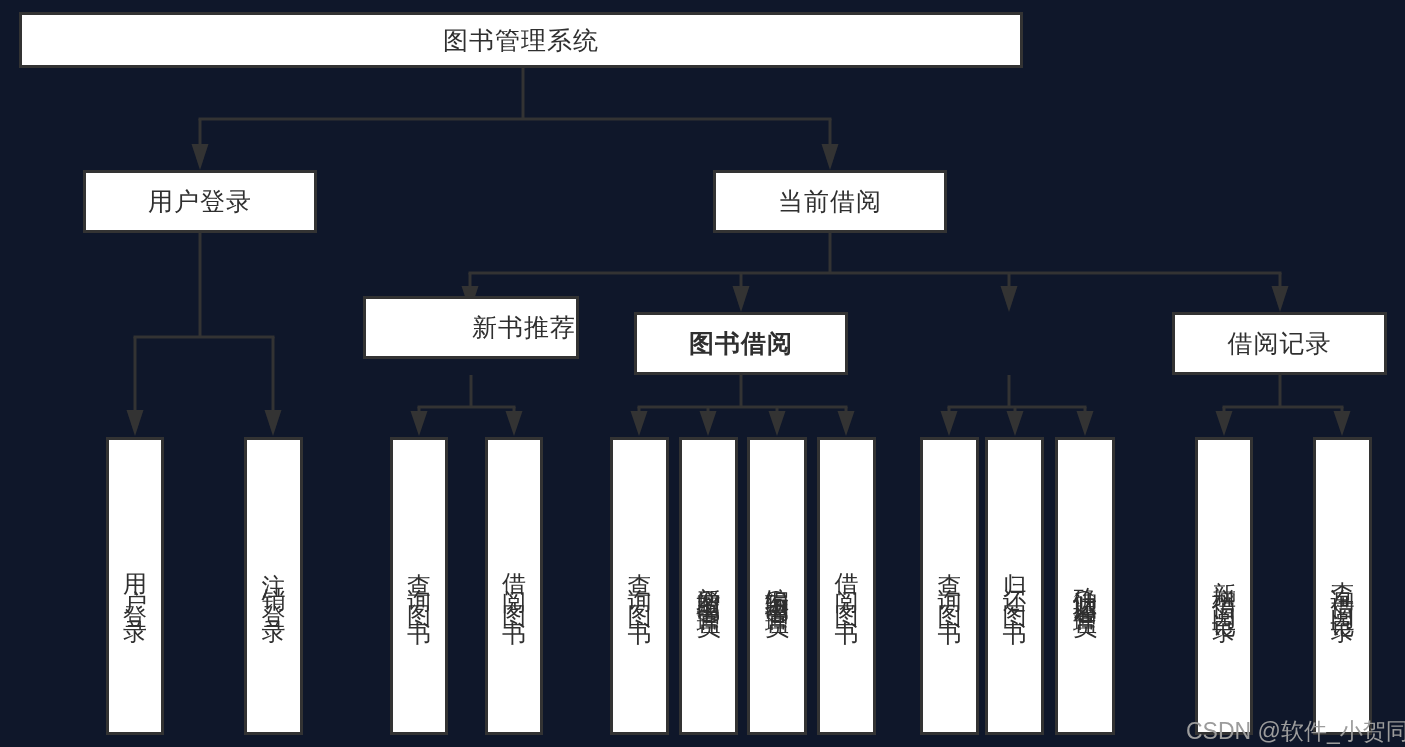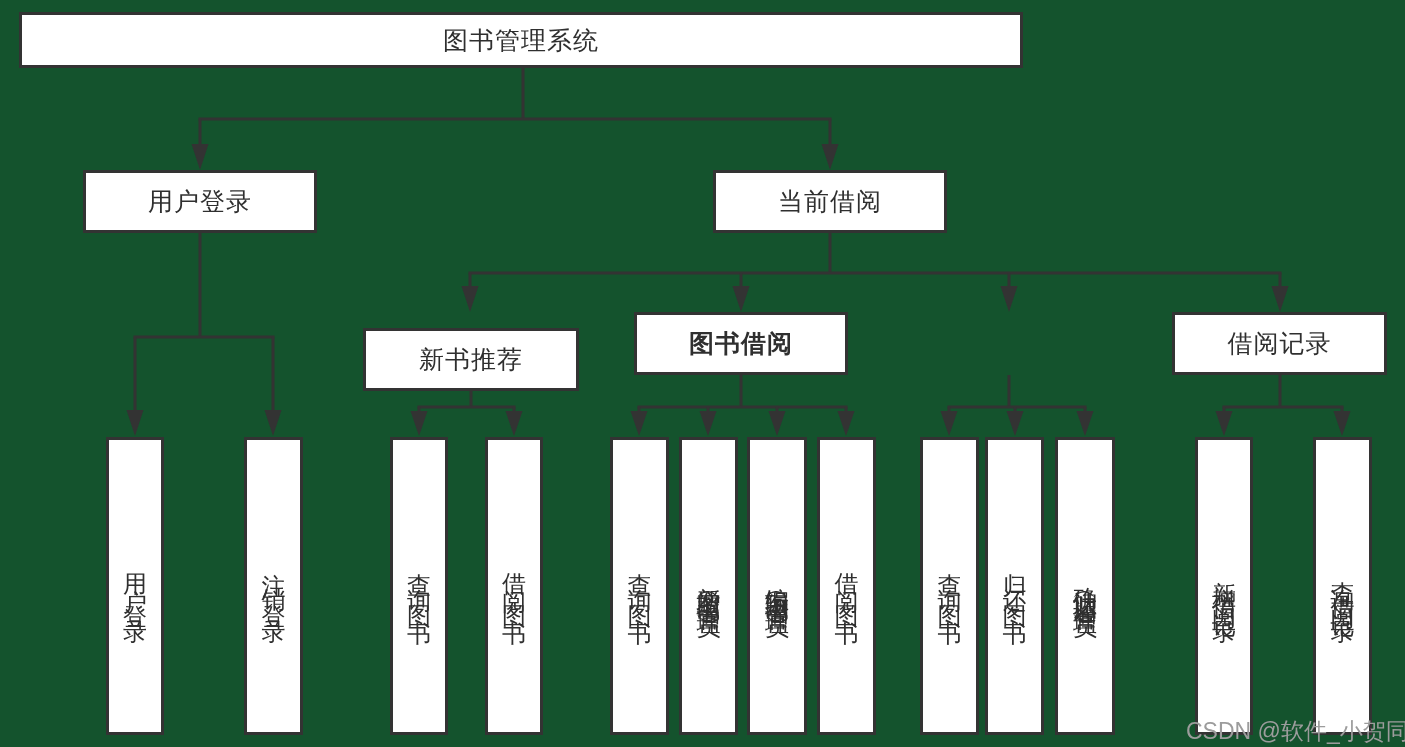--- a/index.html
+++ b/index.html
@@ -1,19 +1,19 @@
 <!DOCTYPE html>
 <html><head>
 <meta charset="utf-8">
 <style>
   html,body{margin:0;padding:0;background:#ffffff;}
   #stage{
     position:relative;
     width:1405px;height:747px;
-    background:#14532d;
+    background:#0f172a;
     font-family:"Liberation Sans","DejaVu Sans",sans-serif;
     overflow:hidden;
   }
   #wires{position:absolute;left:0;top:0;width:1405px;height:747px;}
   .hnode{
     position:absolute;
     box-sizing:border-box;
     border:3px solid #333333;
     background:#ffffff;
     display:flex;align-items:center;justify-content:center;
@@ -126,21 +126,21 @@
     <span>图书管理系统</span>
   </div>
 
   <div class="hnode" style="left:83px;top:170px;width:234px;height:63px;">
     <span>用户登录</span>
   </div>
   <div class="hnode" style="left:713px;top:170px;width:234px;height:63px;">
     <span>当前借阅</span>
   </div>
 
-  <div class="hnode" style="left:363px;top:328px;width:216px;height:63px;">
+  <div class="hnode" style="left:363px;top:296px;width:216px;height:63px;justify-content:flex-end;">
     <span>新书推荐</span>
   </div>
   <div class="hnode" style="left:634px;top:312px;width:214px;height:63px;font-weight:bold;">
     <span>图书借阅</span>
   </div>
   <div class="hnode" style="left:1172px;top:312px;width:215px;height:63px;">
     <span>借阅记录</span>
   </div>
 
   <div class="vnode sp-wide" style="left:106px;top:437px;width:58px;height:298px;">

